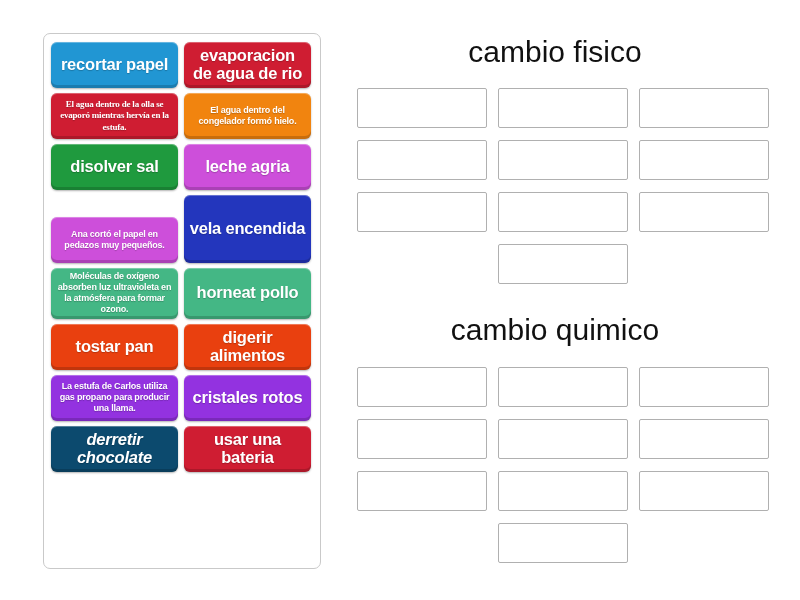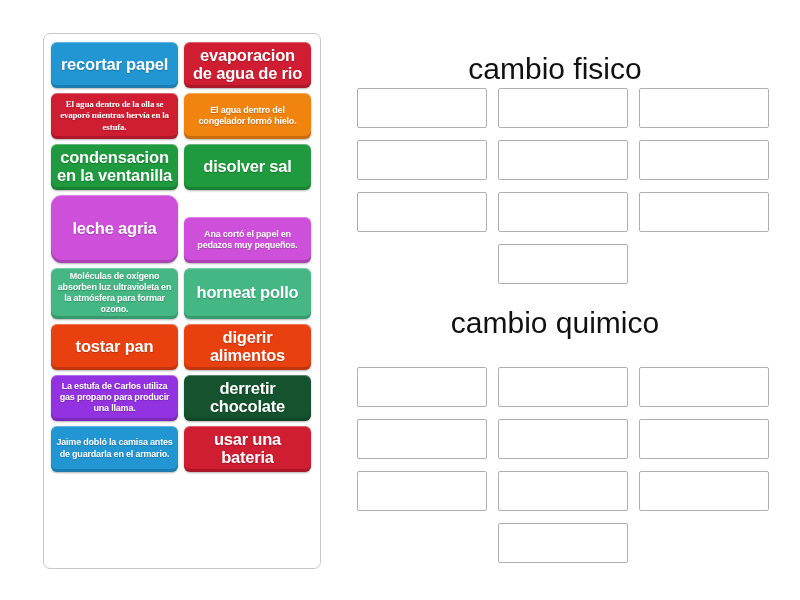--- a/index.html
+++ b/index.html
@@ -66,22 +66,22 @@
     position: absolute;
     width: 420px;
     left: 345px;
     text-align: center;
     font-size: 30px;
     font-weight: 400;
     color: #111111;
     letter-spacing: 0px;
     white-space: nowrap;
   }
-  #title-fisico  { top: 52px; }
-  #title-quimico { top: 306px; }
+  #title-fisico  { top: 35px; }
+  #title-quimico { top: 313px; }
 
   .slot-grid {
     position: absolute;
     left: 357px;
     width: 414px;
     display: flex;
     flex-wrap: wrap;
     gap: 12px 11px;
   }
   #slots-fisico  { top: 88px; }
@@ -99,31 +99,31 @@
 </head>
 <body>
 
 <div id="stage">
 
   <div id="word-bank">
       <div class="tile big" style="background: rgb(33, 150, 211);">recortar papel</div>
       <div class="tile big" style="background: rgb(207, 29, 50);">evaporacion de agua de rio</div>
       <div class="tile small" style="background: rgb(207, 29, 50); font-family: Liberation Serif, serif;">El agua dentro de la olla se evaporó mientras hervía en la estufa.</div>
       <div class="tile small" style="background: rgb(241, 132, 15);">El agua dentro del congelador formó hielo.</div>
-      <div class="tile big" style="background: rgb(31, 154, 62);">condensacion en la ventanilla</div>
       <div class="tile big" style="background: rgb(31, 154, 62);">disolver sal</div>
-      <div class="tile big" style="background: rgb(205, 79, 218); border-radius: 11px;">leche agria</div>
+      <div class="tile big" style="background: rgb(205, 79, 218);">leche agria</div>
       <div class="tile small" style="background: rgb(205, 79, 218); margin-top: 22px;">Ana cortó el papel en pedazos muy pequeños.</div>
+      <div class="tile big" style="background: rgb(35, 54, 189);">vela encendida</div>
       <div class="tile small" style="background: rgb(68, 183, 133);">Moléculas de oxígeno absorben luz ultravioleta en la atmósfera para formar ozono.</div>
       <div class="tile big" style="background: rgb(68, 183, 133);">horneat pollo</div>
       <div class="tile big" style="background: rgb(233, 64, 15);">tostar pan</div>
       <div class="tile big" style="background: rgb(233, 64, 15);">digerir alimentos</div>
       <div class="tile small" style="background: rgb(147, 50, 224);">La estufa de Carlos utiliza gas propano para producir una llama.</div>
-      <div class="tile big" style="background: #14532d;">derretir chocolate</div>
-      <div class="tile small" style="background: rgb(33, 150, 211);">Jaime dobló la camisa antes de guardarla en el armario.</div>
+      <div class="tile big" style="background: rgb(147, 50, 224);">cristales rotos</div>
+      <div class="tile big" style="background: #0c4a6e; font-style: italic;">derretir chocolate</div>
       <div class="tile big" style="background: rgb(207, 29, 50);">usar una bateria</div>
     </div>
 
   <div class="cat-title" id="title-fisico">cambio fisico</div>
 
   <div class="slot-grid" id="slots-fisico">
       <div class="slot"></div>
       <div class="slot"></div>
       <div class="slot"></div>
       <div class="slot"></div>

